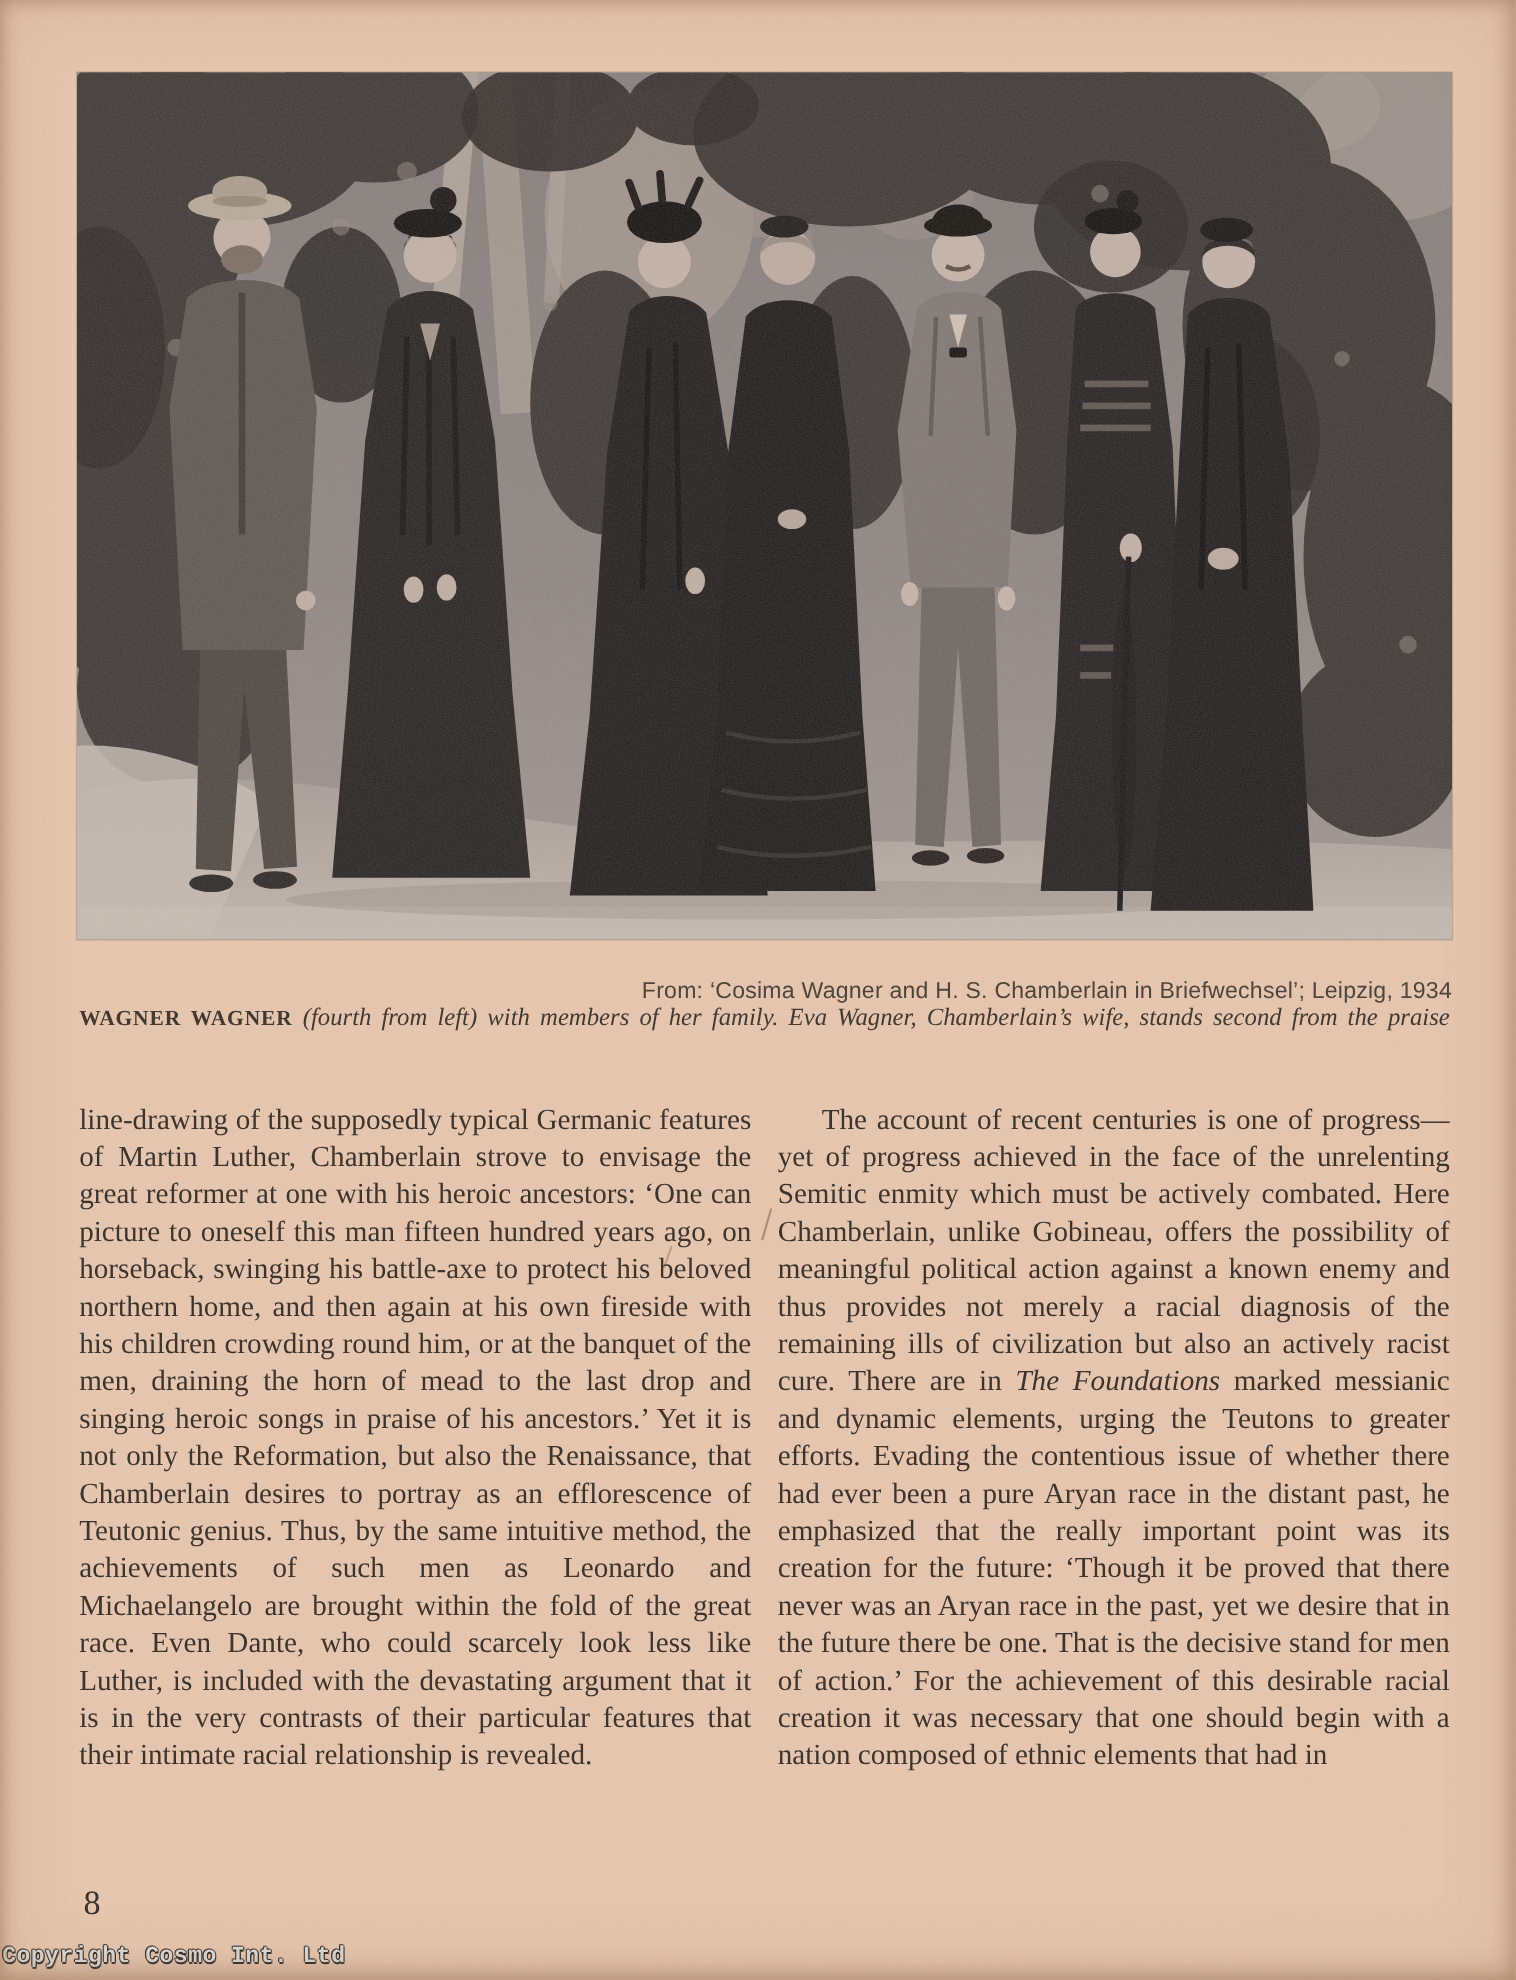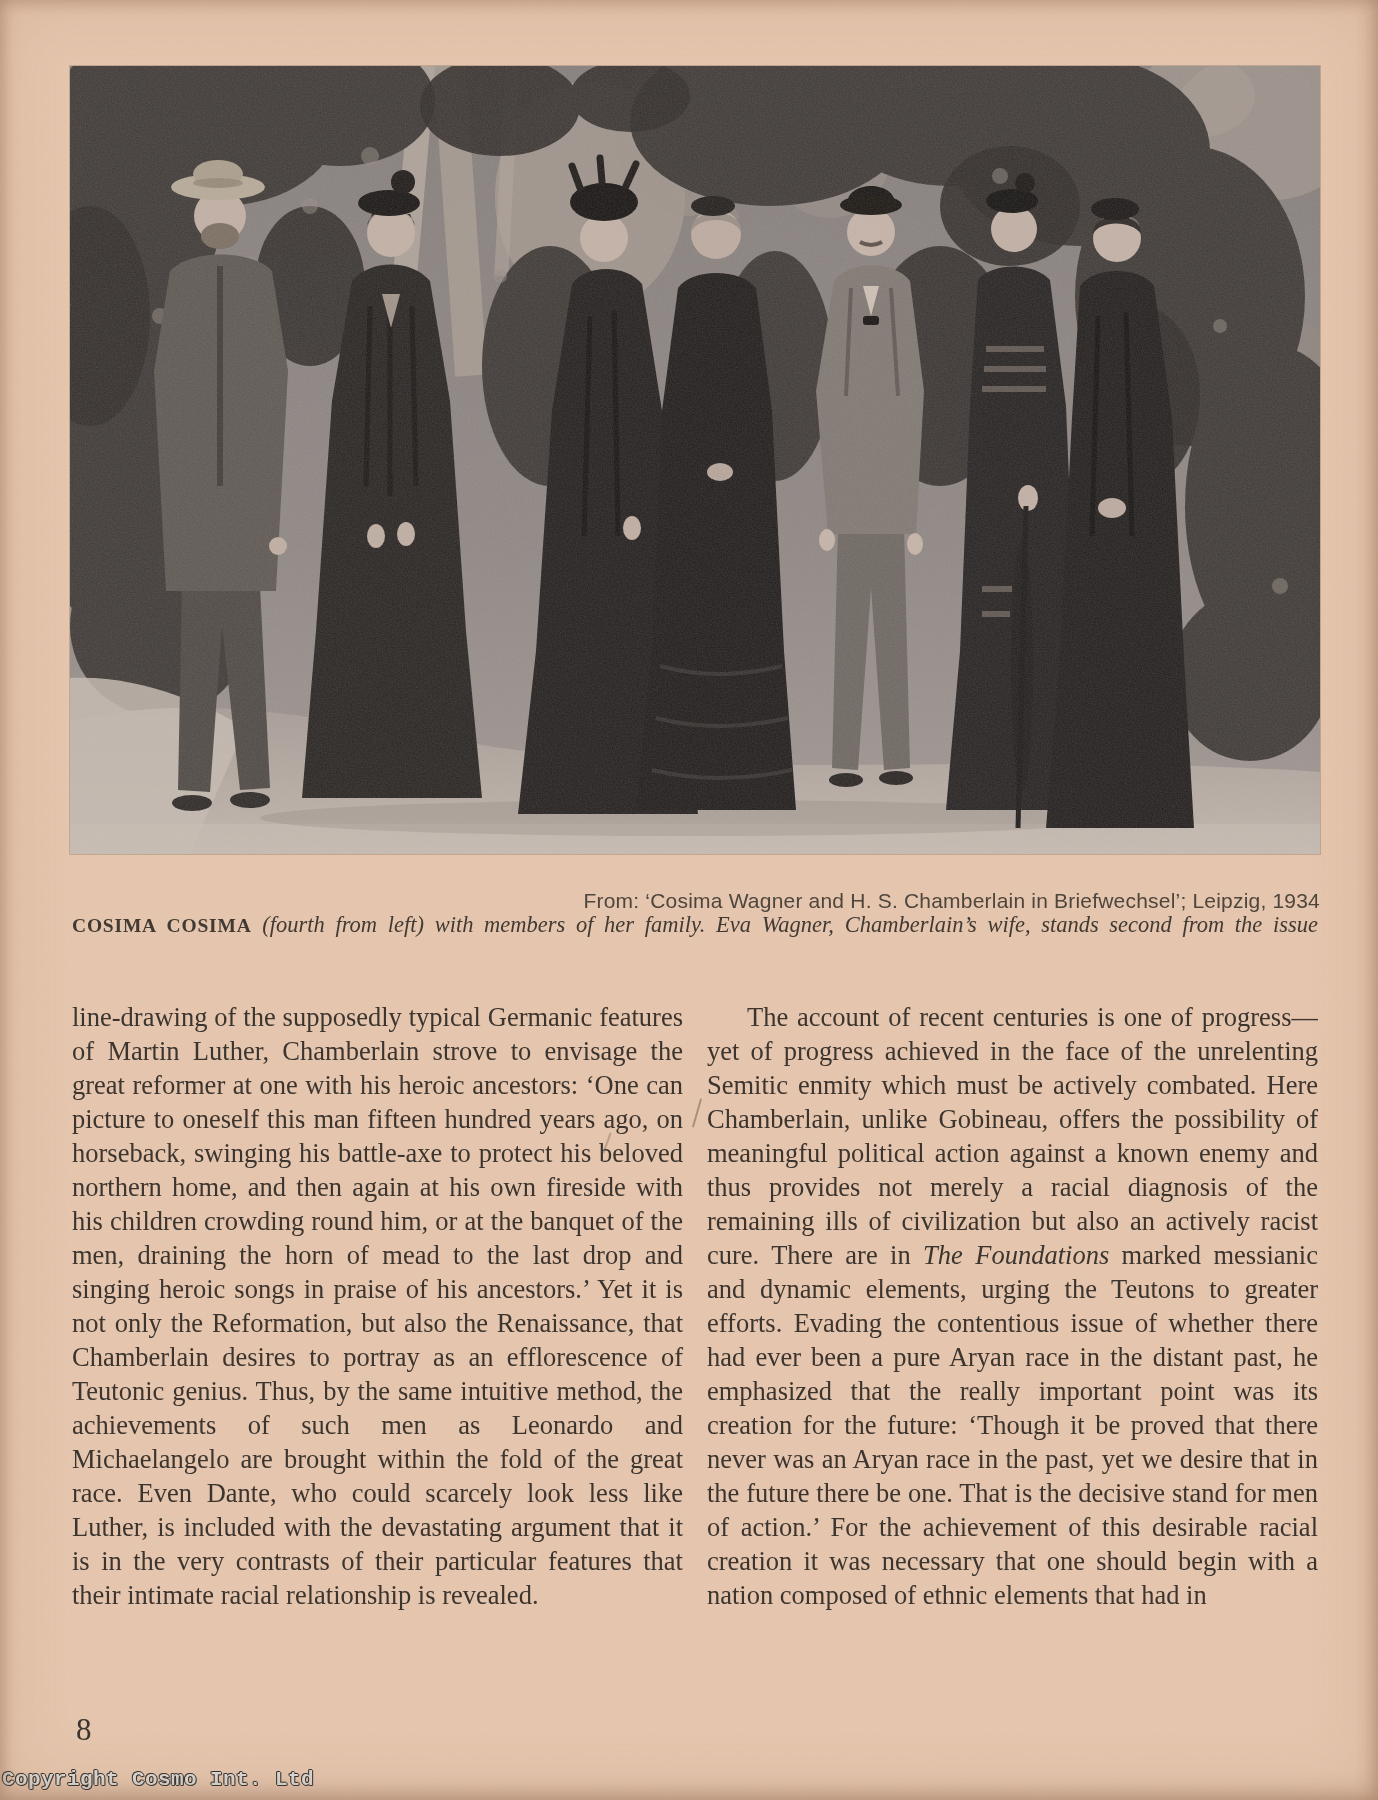--- a/index.html
+++ b/index.html
@@ -246,21 +246,21 @@
         <path d="M1023,168 C1022,144 1072,144 1071,168 C1062,154 1030,154 1023,168 Z" fill="#2a2523"></path>
         <ellipse cx="1045" cy="143" rx="24" ry="11" fill="#191514"></ellipse>
       </g>
 
       <rect x="0" y="0" width="1250" height="788" filter="url(#grain)" opacity=".22"></rect>
     </svg>
   </figure>
 
   <div class="credit">From: ‘Cosima Wagner and H. S. Chamberlain in Briefwechsel’;  Leipzig, 1934</div>
 
-  <div class="caption"><span class="caption-lead">COSIMA COSIMA</span><span class="caption-rest"> (fourth from left) with members of her family. Eva Wagner, Chamberlain’s wife, stands second from the issue</span></div>
+  <div class="caption"><span class="caption-lead">WAGNER WAGNER</span><span class="caption-rest"> (fourth from left) with members of her family. Eva Wagner, Chamberlain’s wife, stands second from the praise</span></div>
 
   <div class="columns">
     <div class="col">
       <p class="body-p">line-drawing of the supposedly typical Germanic features of Martin Luther, Chamberlain strove to envisage the great reformer at one with his heroic ancestors: ‘One can picture to oneself this man fifteen hundred years ago, on horseback, swinging his battle-axe to protect his beloved northern home, and then again at his own fireside with his children crowding round him, or at the banquet of the men, draining the horn of mead to the last drop and singing heroic songs in praise of his ancestors.’ Yet it is not only the Reformation, but also the Renaissance, that Chamberlain desires to portray as an efflorescence of Teutonic genius. Thus, by the same intuitive method, the achievements of such men as Leonardo and Michaelangelo are brought within the fold of the great race. Even Dante, who could scarcely look less like Luther, is included with the devastating argument that it is in the very contrasts of their particular features that their intimate racial relationship is revealed.</p>
     </div>
     <div class="col">
       <p class="body-p indent"><span>The account of recent centuries is one of progress—yet of progress achieved in the face of the unrelenting Semitic enmity which must be actively combated. Here Chamberlain, unlike Gobineau, offers the possibility of meaningful political action against a known enemy and thus provides not merely a racial diagnosis of the remaining ills of civilization but also an actively racist cure. There are in </span><span class="italic">The Foundations</span><span> marked messianic and dynamic elements, urging the Teutons to greater efforts. Evading the contentious issue of whether there had ever been a pure Aryan race in the distant past, he emphasized that the really important point was its creation for the future: ‘Though it be proved that there never was an Aryan race in the past, yet we desire that in the future there be one. That is the decisive stand for men of action.’ For the achievement of this desirable racial creation it was necessary that one should begin with a nation composed of ethnic elements that had in</span></p>
     </div>
   </div>
 

